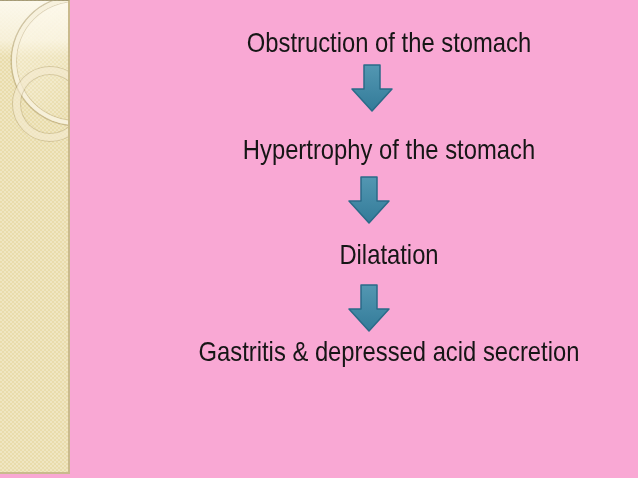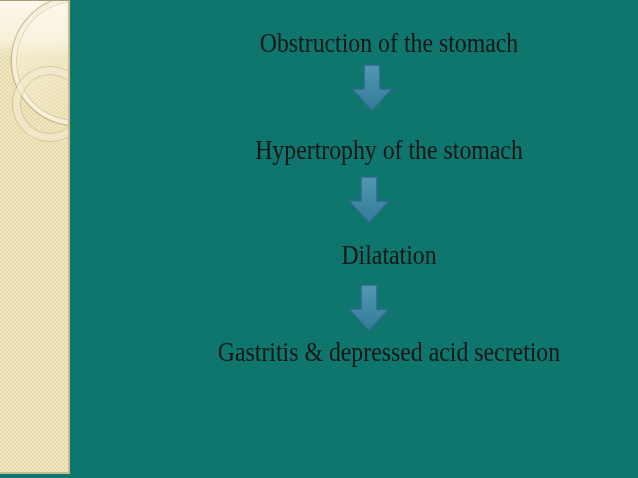--- a/index.html
+++ b/index.html
@@ -4,23 +4,23 @@
 <style>
   html, body {
     margin: 0;
     padding: 0;
     background: #ffffff;
   }
   .slide {
     position: relative;
     width: 638px;
     height: 478px;
-    background: #0f766e;
+    background: #f9a8d4;
     overflow: hidden;
-    font-family: Liberation Serif, serif;
+    font-family: Liberation Sans, sans-serif;
   }
 
   
   .sidebar {
     position: absolute;
     left: 0;
     top: 0;
     width: 68px;
     height: 471px;
     background-color: #e9dcab;

